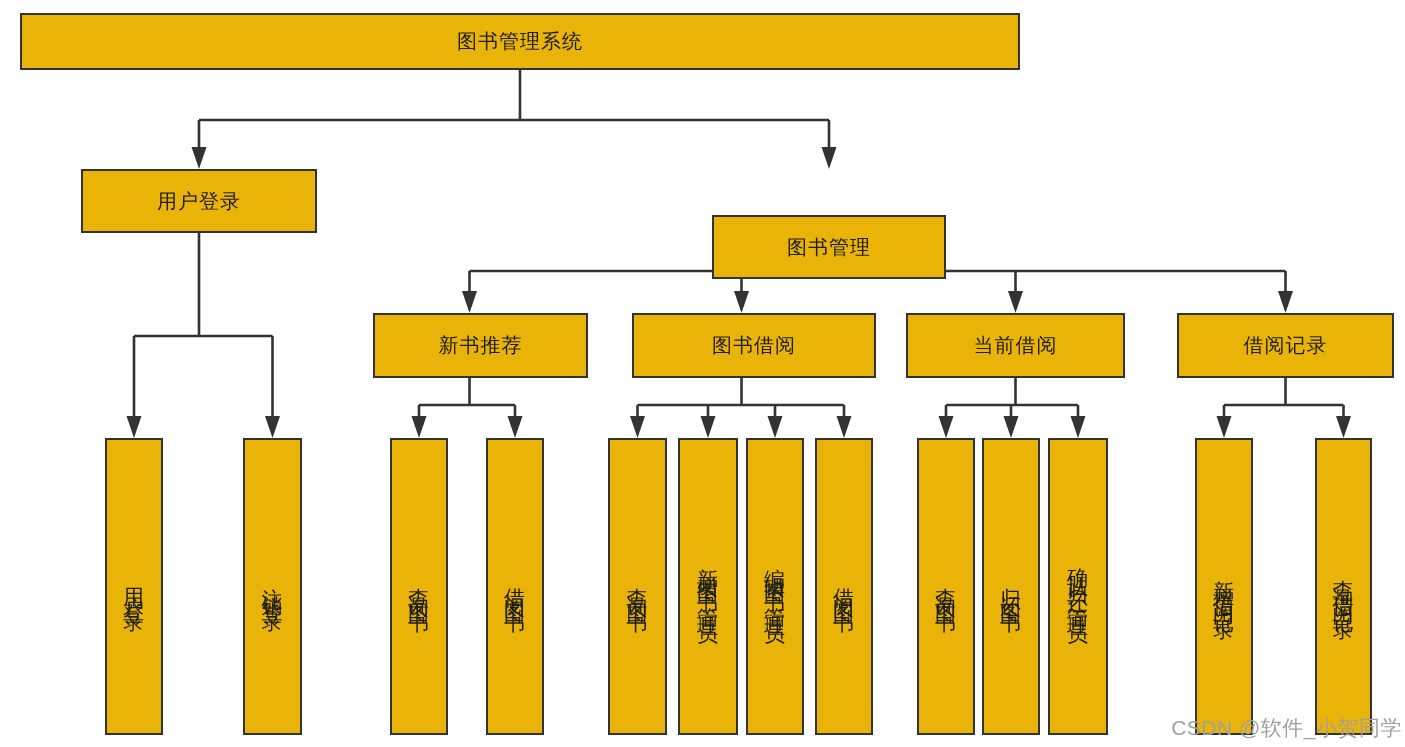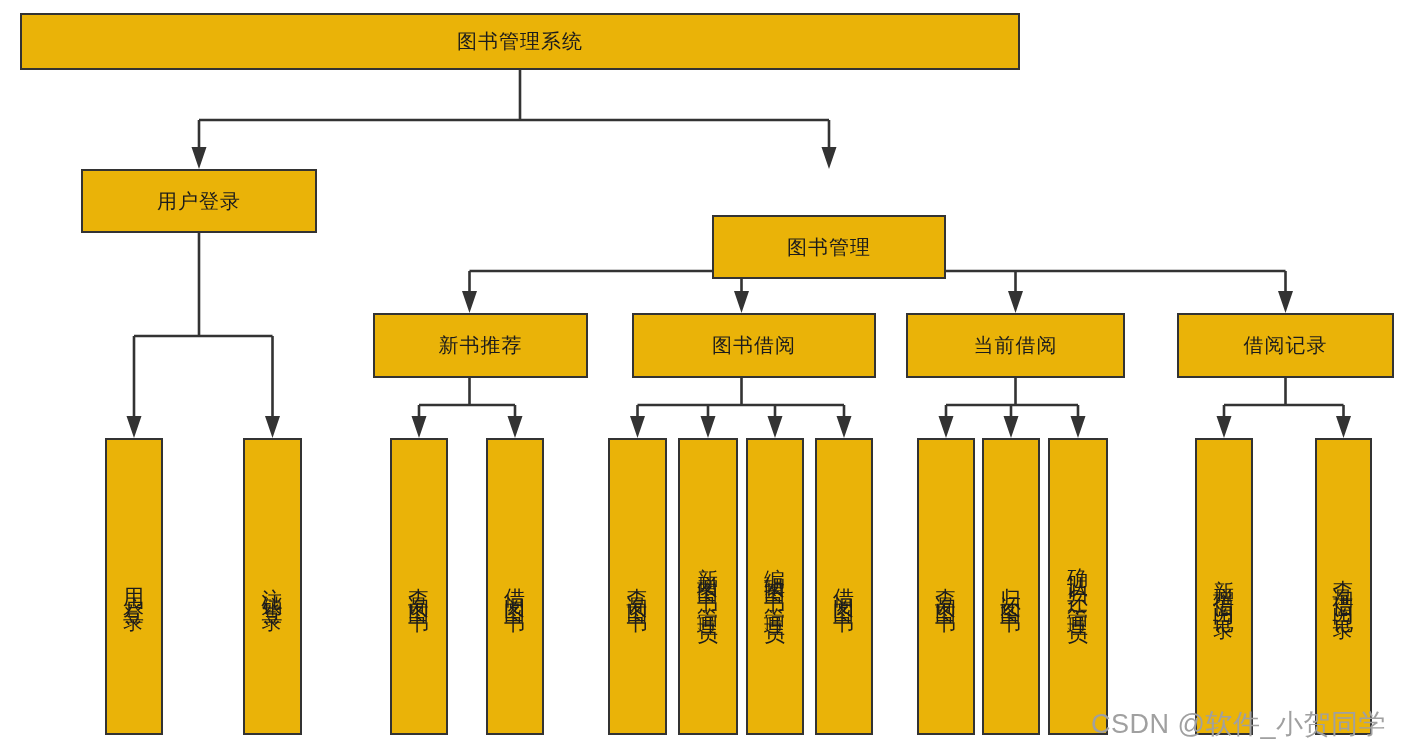--- a/index.html
+++ b/index.html
@@ -51,23 +51,23 @@
   .node-v span {
     writing-mode: vertical-rl;
     text-orientation: mixed;
     font-size: 21px;
     letter-spacing: 8px;
     line-height: 1.1;
     white-space: nowrap;
   }
   #watermark {
     position: absolute;
-    right: 19px;
+    right: 3px;
     bottom: 5px;
-    font-size: 27px;
+    font-size: 21px;
     color: var(--watermark, #a0a0a0);
     z-index: 5;
     letter-spacing: 0.5px;
     white-space: nowrap;
   }
 </style>
 </head>
 <body>
 
 <div id="canvas">

